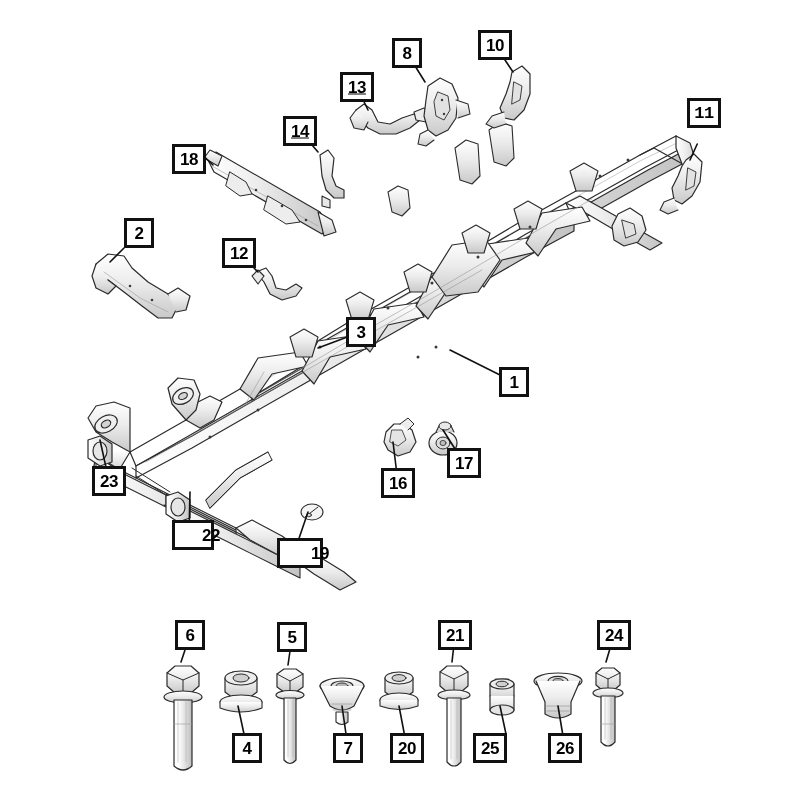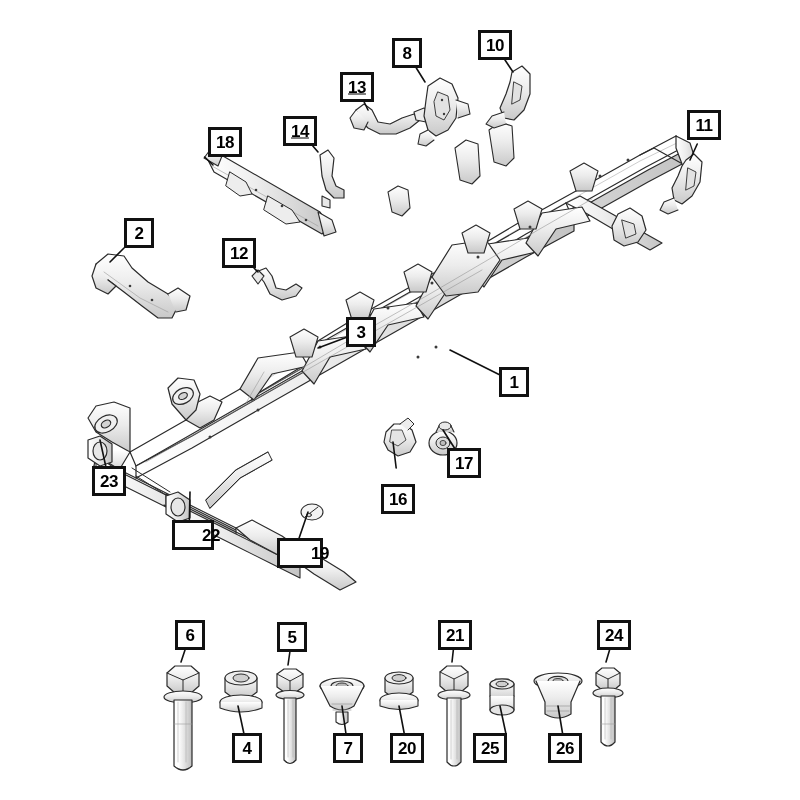--- a/index.html
+++ b/index.html
@@ -372,24 +372,24 @@
   <div id="callout-layer">
       <div class="callout" style="left: 392px; top: 38px;">
         <span>8</span>
       </div>
       <div class="callout wide" style="left: 478px; top: 30px;">
         <span>10</span>
       </div>
       <div class="callout wide" style="left: 340px; top: 72px; text-decoration: underline;">
         <span>13</span>
       </div>
-      <div class="callout wide" style="left: 687px; top: 110px;">
+      <div class="callout wide" style="left: 687px; top: 98px; font-family: Liberation Mono, monospace;">
         <span>11</span>
       </div>
-      <div class="callout wide" style="left: 172px; top: 127px; margin-left: 36px;">
+      <div class="callout wide" style="left: 172px; top: 144px;">
         <span>18</span>
       </div>
       <div class="callout wide" style="left: 283px; top: 116px; text-decoration: underline;">
         <span>14</span>
       </div>
       <div class="callout" style="left: 124px; top: 218px;">
         <span>2</span>
       </div>
       <div class="callout wide" style="left: 222px; top: 238px;">
         <span>12</span>
@@ -399,21 +399,21 @@
       </div>
       <div class="callout" style="left: 499px; top: 367px;">
         <span>1</span>
       </div>
       <div class="callout wide" style="left: 92px; top: 466px;">
         <span>23</span>
       </div>
       <div class="callout wide" style="left: 172px; top: 520px; padding-left: 36px;">
         <span>22</span>
       </div>
-      <div class="callout wide" style="left: 381px; top: 468px; margin-top: 16px;">
+      <div class="callout wide" style="left: 381px; top: 468px;">
         <span>16</span>
       </div>
       <div class="callout wide" style="left: 447px; top: 448px;">
         <span>17</span>
       </div>
       <div class="callout wide" style="left: 277px; top: 538px; padding-left: 40px;">
         <span>19</span>
       </div>
       <div class="callout" style="left: 175px; top: 620px;">
         <span>6</span>

